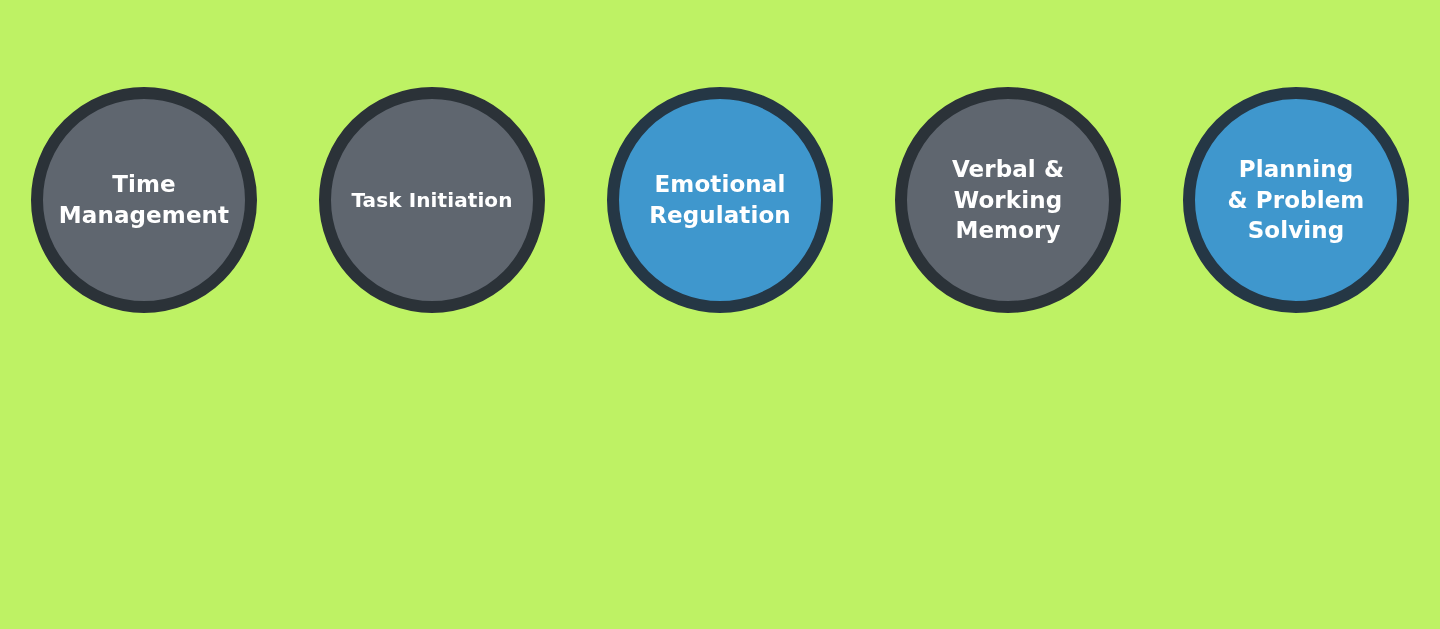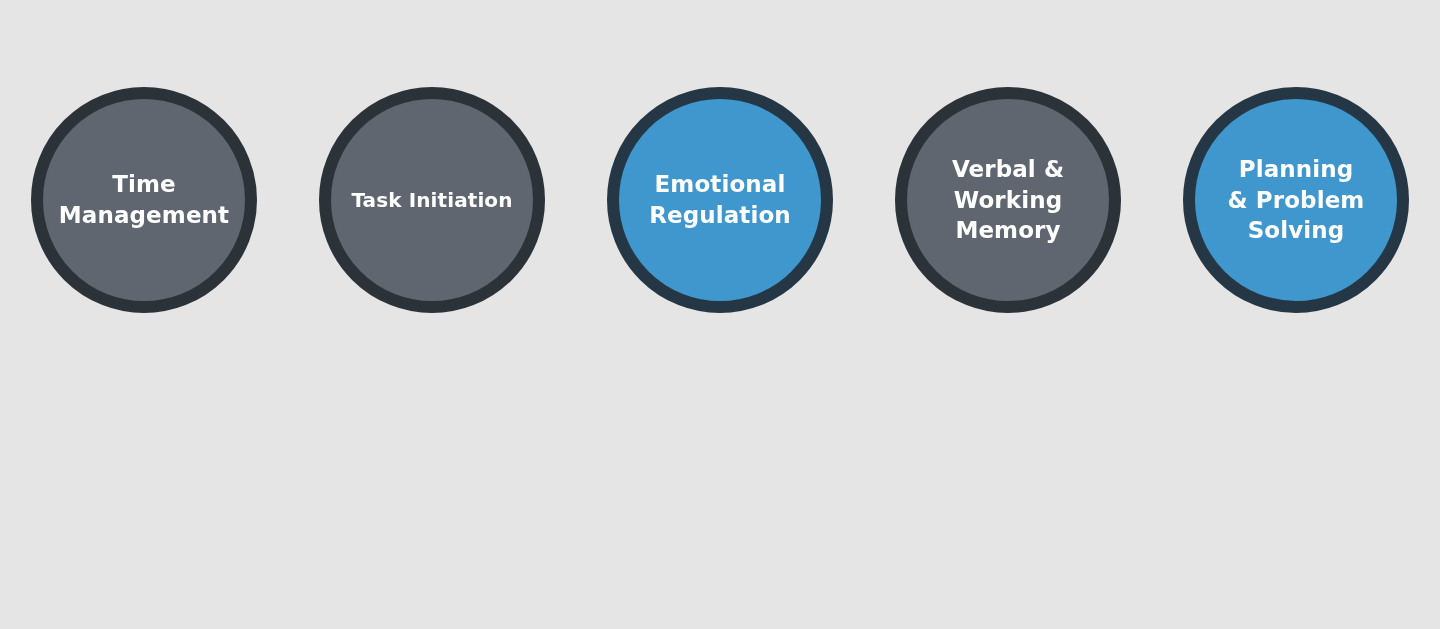--- a/index.html
+++ b/index.html
@@ -10,21 +10,21 @@
     width: 1440px;
     height: 629px;
     background: #fefefe;
     font-family: "DejaVu Sans", "Liberation Sans", sans-serif;
     overflow: hidden;
   }
   #diagram {
     position: relative;
     width: 1440px;
     height: 629px;
-    background: #e5e5e5;
+    background: #bef264;
   }
   .grid {
     position: absolute;
     left: 0;
     top: 72px;
     width: 1440px;
     height: 500px;
     display: grid;
     grid-template-columns: repeat(5, 1fr);
     grid-template-rows: repeat(2, 256px);

